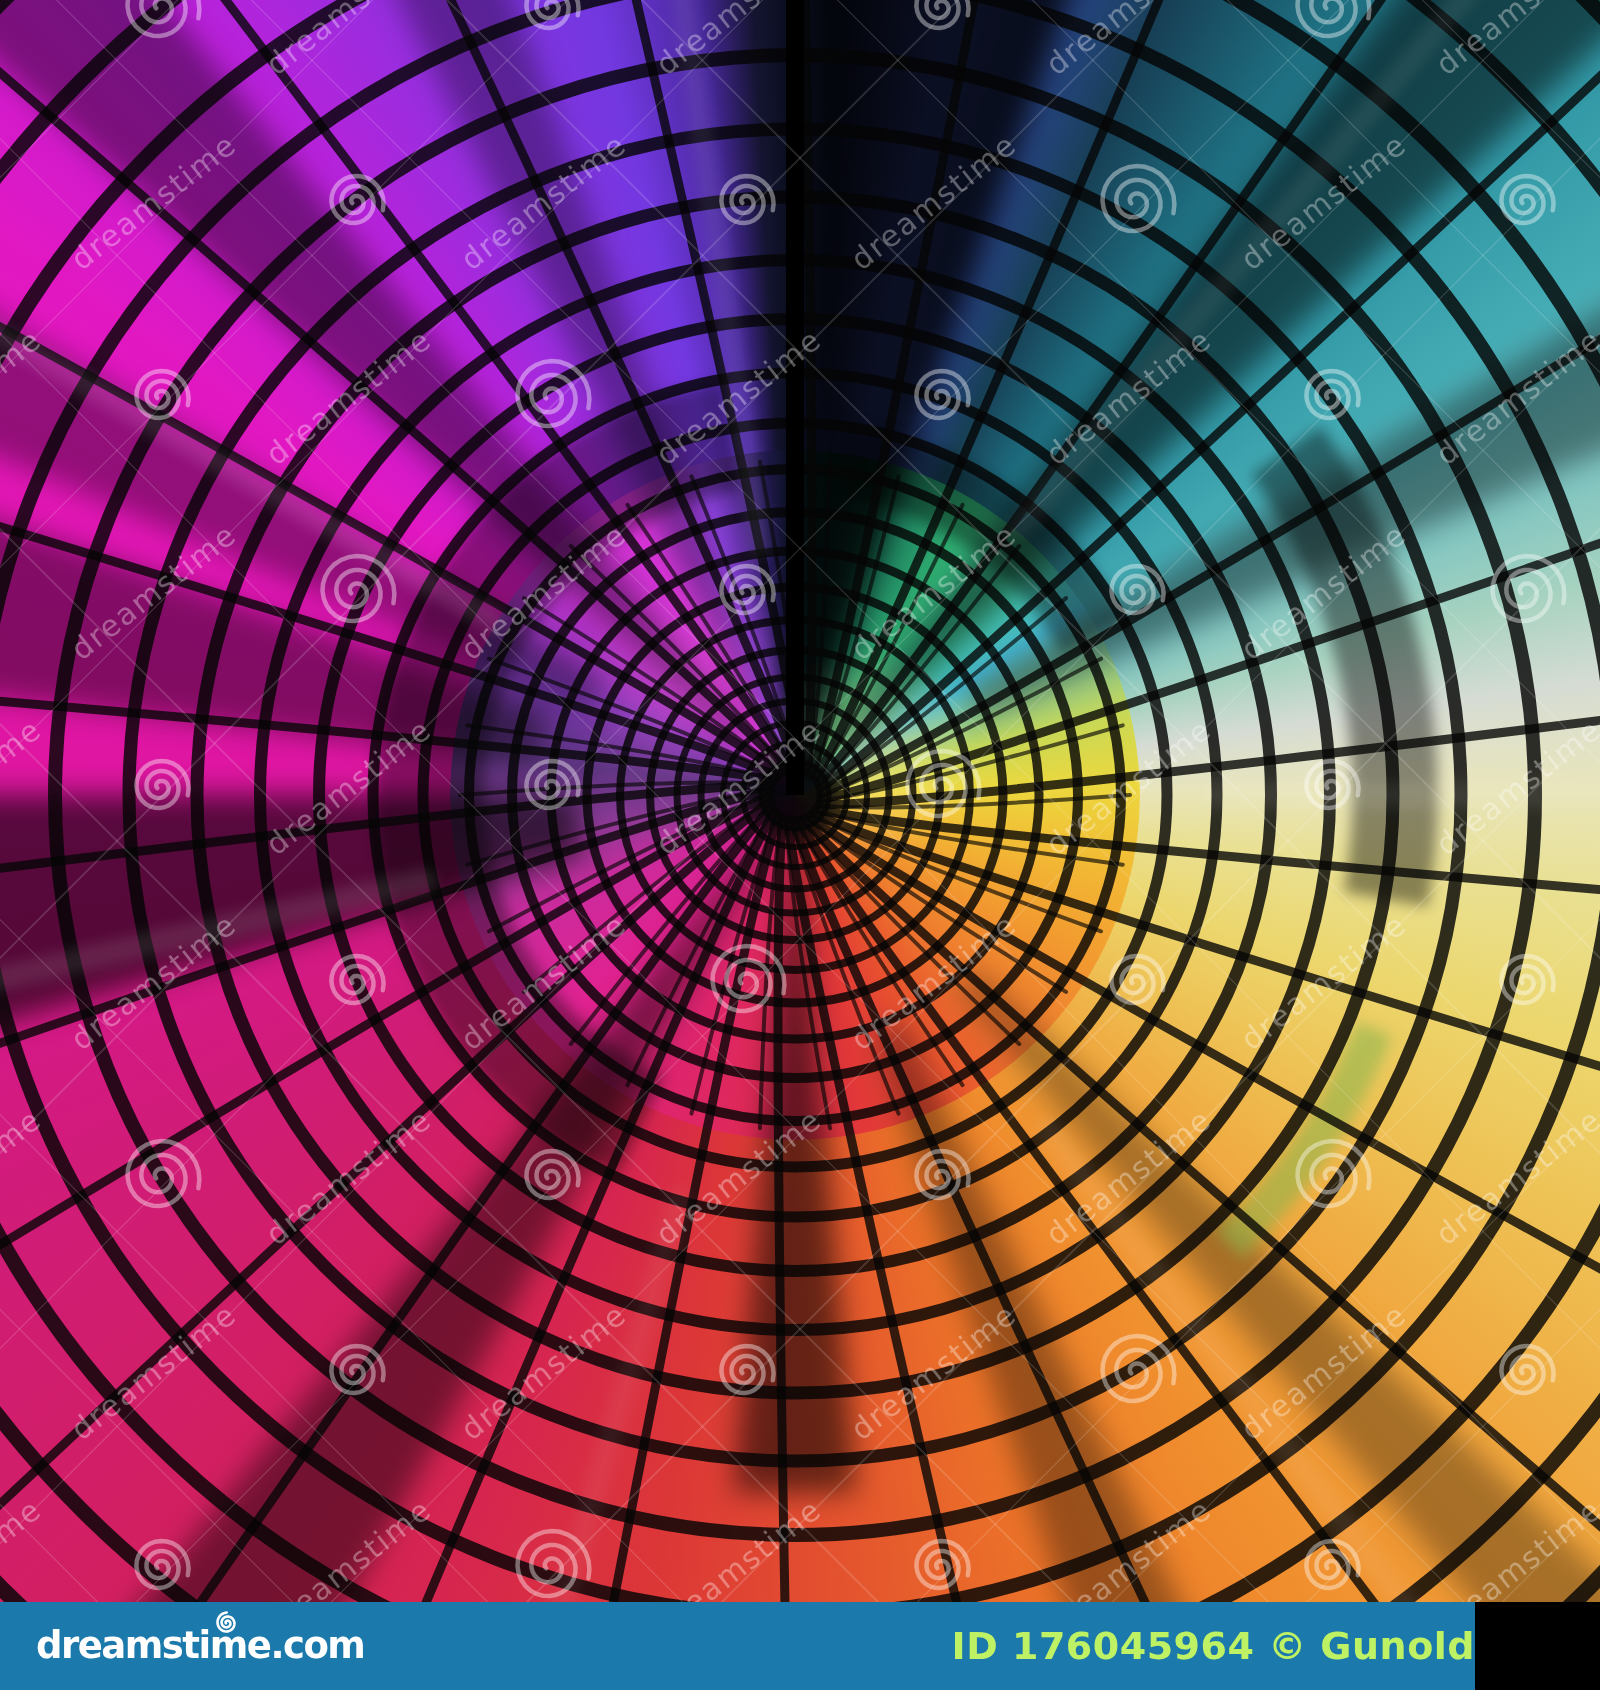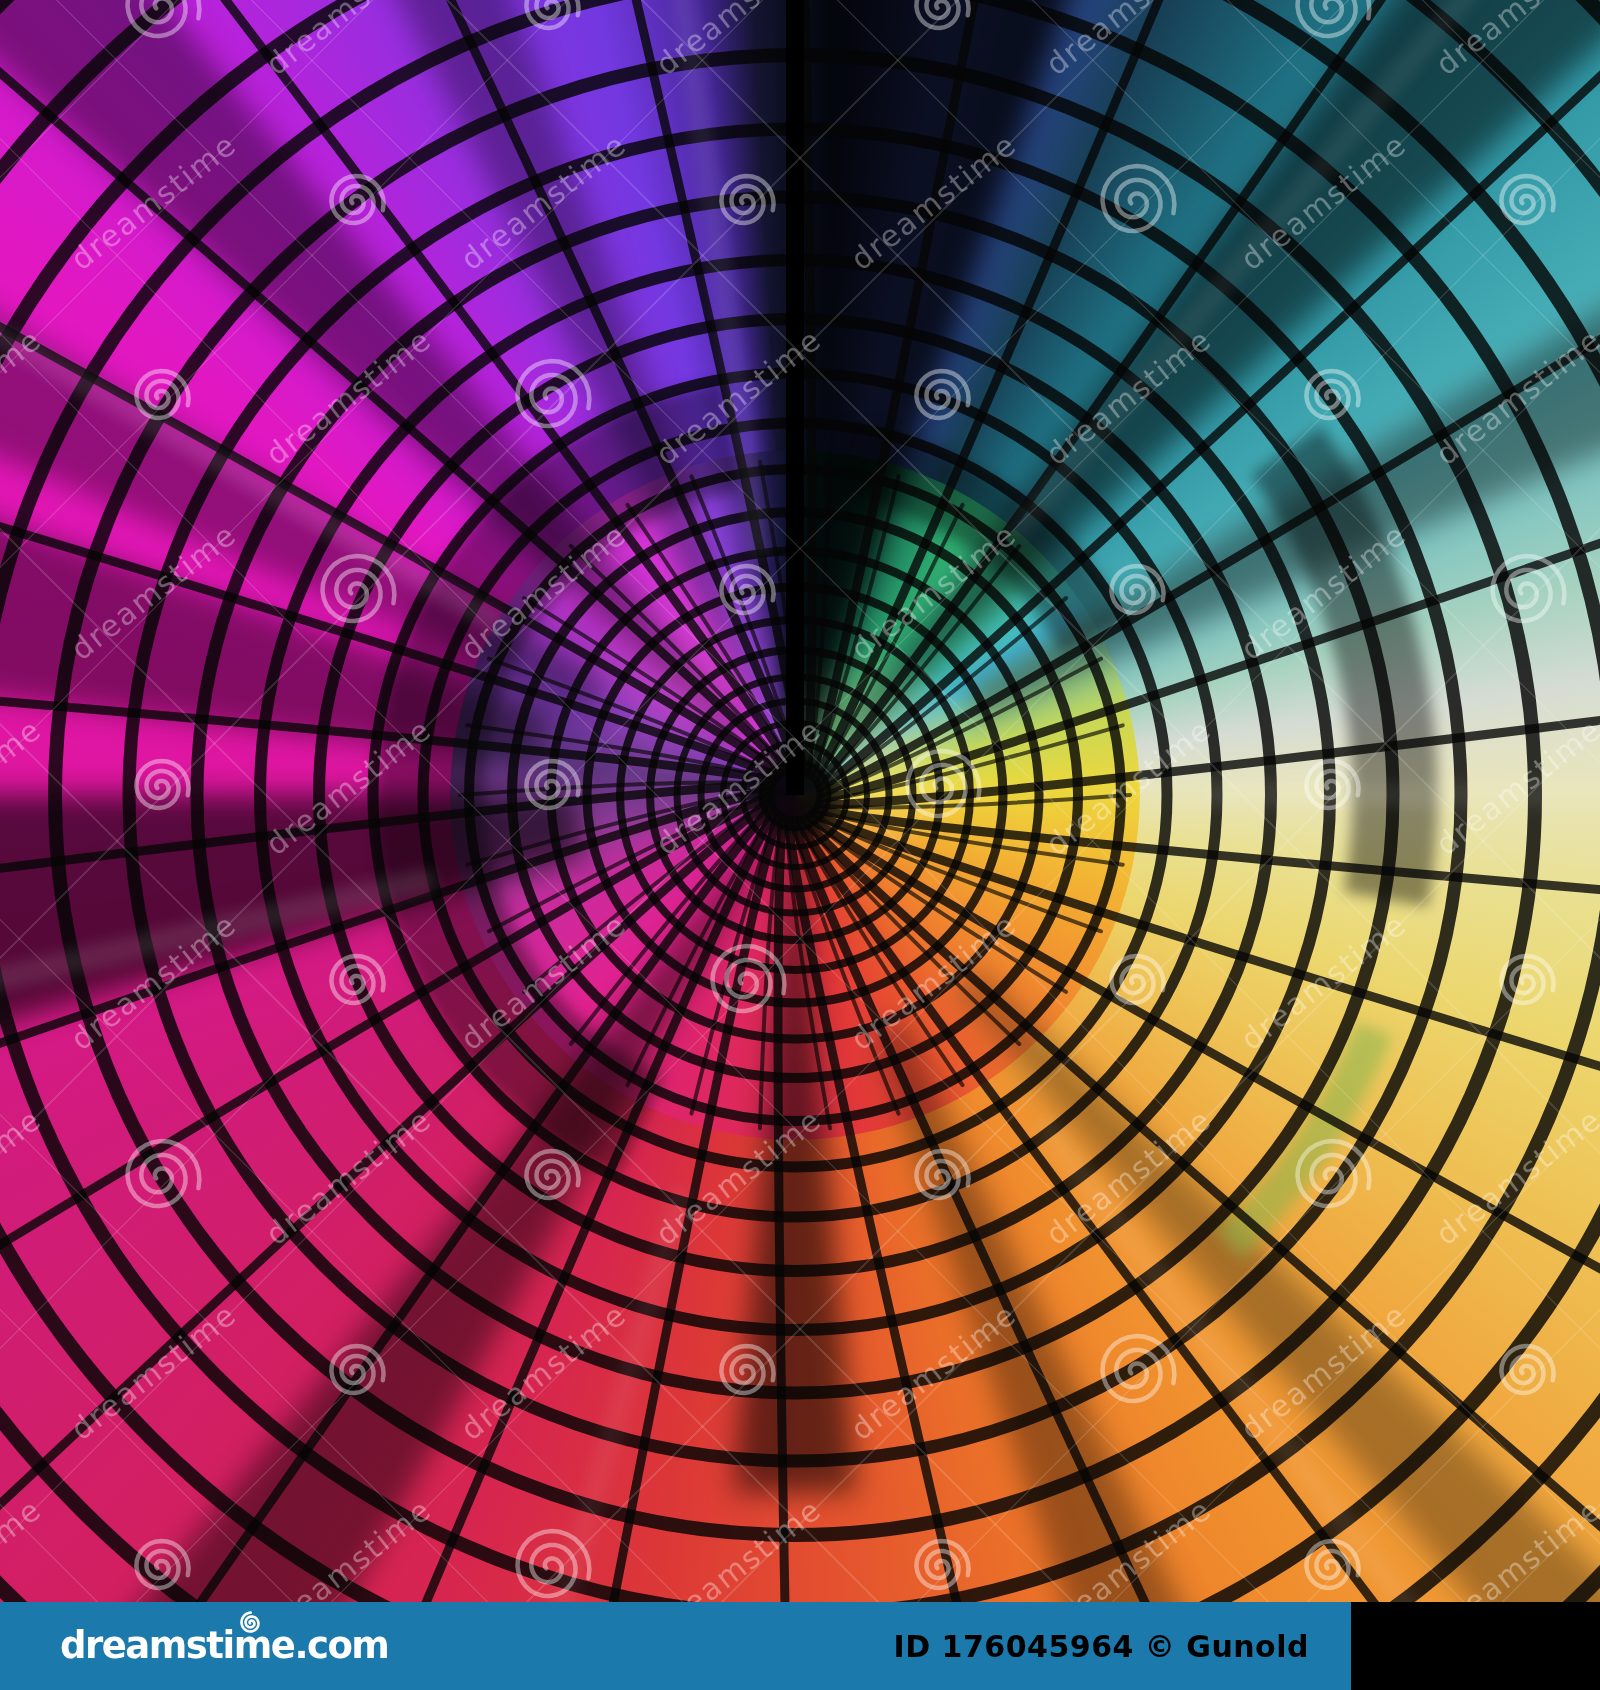--- a/index.html
+++ b/index.html
@@ -14,26 +14,26 @@
     background:
       radial-gradient(circle 58px at 795px 795px, rgba(4,4,8,.95) 0 38%, rgba(4,4,8,0) 78%),
       radial-gradient(circle 150px at 868px 752px, rgba(255,235,150,.50), rgba(255,235,150,0) 72%),
       radial-gradient(circle 170px at 688px 694px, rgba(250,110,230,.30), rgba(250,110,230,0) 72%);}
   .art svg.structure{position:absolute;left:0;top:0;}
   .wm-lines{position:absolute;left:0;top:0;width:1600px;height:1602px;
     background:
       repeating-linear-gradient(45deg, transparent 0 68px, rgba(255,255,255,.13) 68px 69.6px, transparent 69.6px 138px),
       repeating-linear-gradient(-45deg, transparent 0 68px, rgba(255,255,255,.13) 68px 69.6px, transparent 69.6px 138px);}
   svg.wm-marks{position:absolute;left:0;top:0;}
-  .footer{position:absolute;left:0;top:1602px;width:1327px;height:88px;display:flex;
-          align-items:center;justify-content:space-between;padding-left:24px;}
+  .footer{position:absolute;left:0;top:1602px;width:1475px;height:88px;display:flex;
+          align-items:center;justify-content:space-between;}
   .footer-logo{position:relative;margin-left:36px;color:#fff;font-size:37px;font-weight:bold;
                letter-spacing:-1.5px;line-height:88px;}
   .logo-spiral{position:absolute;left:178px;top:8px;}
-  .footer-id{margin-right:42px;color:#000000;font-size:30px;font-weight:bold;letter-spacing:.5px;}
+  .footer-id{color:#bef264;font-size:38px;font-weight:bold;letter-spacing:.5px;}
 </style>
 </head>
 <body>
 
 <div class="page">
 
   <div class="art">
     <div class="bg" style="background: conic-gradient(at 795px 795px, rgb(10, 15, 30) 0deg, rgb(27, 36, 84) 5deg, rgb(58, 76, 174) 11deg, rgb(43, 70, 144) 18deg, rgb(23, 63, 85) 25deg, rgb(30, 110, 128) 34deg, rgb(46, 148, 162) 46deg, rgb(69, 172, 181) 57deg, rgb(123, 195, 193) 67deg, rgb(166, 210, 192) 75deg, rgb(214, 220, 212) 82deg, rgb(232, 229, 188) 89deg, rgb(233, 224, 146) 97deg, rgb(236, 215, 110) 107deg, rgb(238, 195, 86) 118deg, rgb(240, 167, 62) 132deg, rgb(240, 144, 46) 147deg, rgb(236, 116, 40) 162deg, rgb(228, 84, 46) 176deg, rgb(220, 55, 55) 190deg, rgb(214, 37, 79) 204deg, rgb(210, 31, 98) 222deg, rgb(208, 28, 118) 240deg, rgb(214, 24, 140) 258deg, rgb(222, 22, 160) 272deg, rgb(226, 22, 178) 288deg, rgb(225, 24, 194) 305deg, rgb(194, 30, 216) 320deg, rgb(146, 48, 224) 334deg, rgb(114, 56, 224) 346deg, rgb(72, 40, 156) 353deg, rgb(20, 20, 48) 357deg, rgb(10, 15, 30) 360deg);"></div>
     <div class="inner-disc" style="background: conic-gradient(rgb(7, 18, 28) 0deg, rgb(12, 56, 51) 8deg, rgb(29, 126, 94) 20deg, rgb(47, 174, 114) 32deg, rgb(62, 196, 154) 45deg, rgb(73, 184, 208) 57deg, rgb(138, 200, 146) 66deg, rgb(200, 216, 85) 76deg, rgb(236, 216, 62) 88deg, rgb(242, 188, 53) 102deg, rgb(242, 156, 48) 118deg, rgb(238, 122, 46) 136deg, rgb(232, 84, 46) 152deg, rgb(226, 56, 56) 168deg, rgb(222, 42, 82) 185deg, rgb(222, 36, 112) 205deg, rgb(224, 34, 144) 225deg, rgb(204, 42, 156) 245deg, rgb(140, 58, 150) 262deg, rgb(92, 52, 128) 278deg, rgb(122, 54, 176) 295deg, rgb(192, 50, 204) 312deg, rgb(216, 52, 216) 330deg, rgb(136, 64, 216) 344deg, rgb(37, 26, 85) 354deg, rgb(7, 18, 28) 360deg);"></div>
     <div class="glows"></div>

